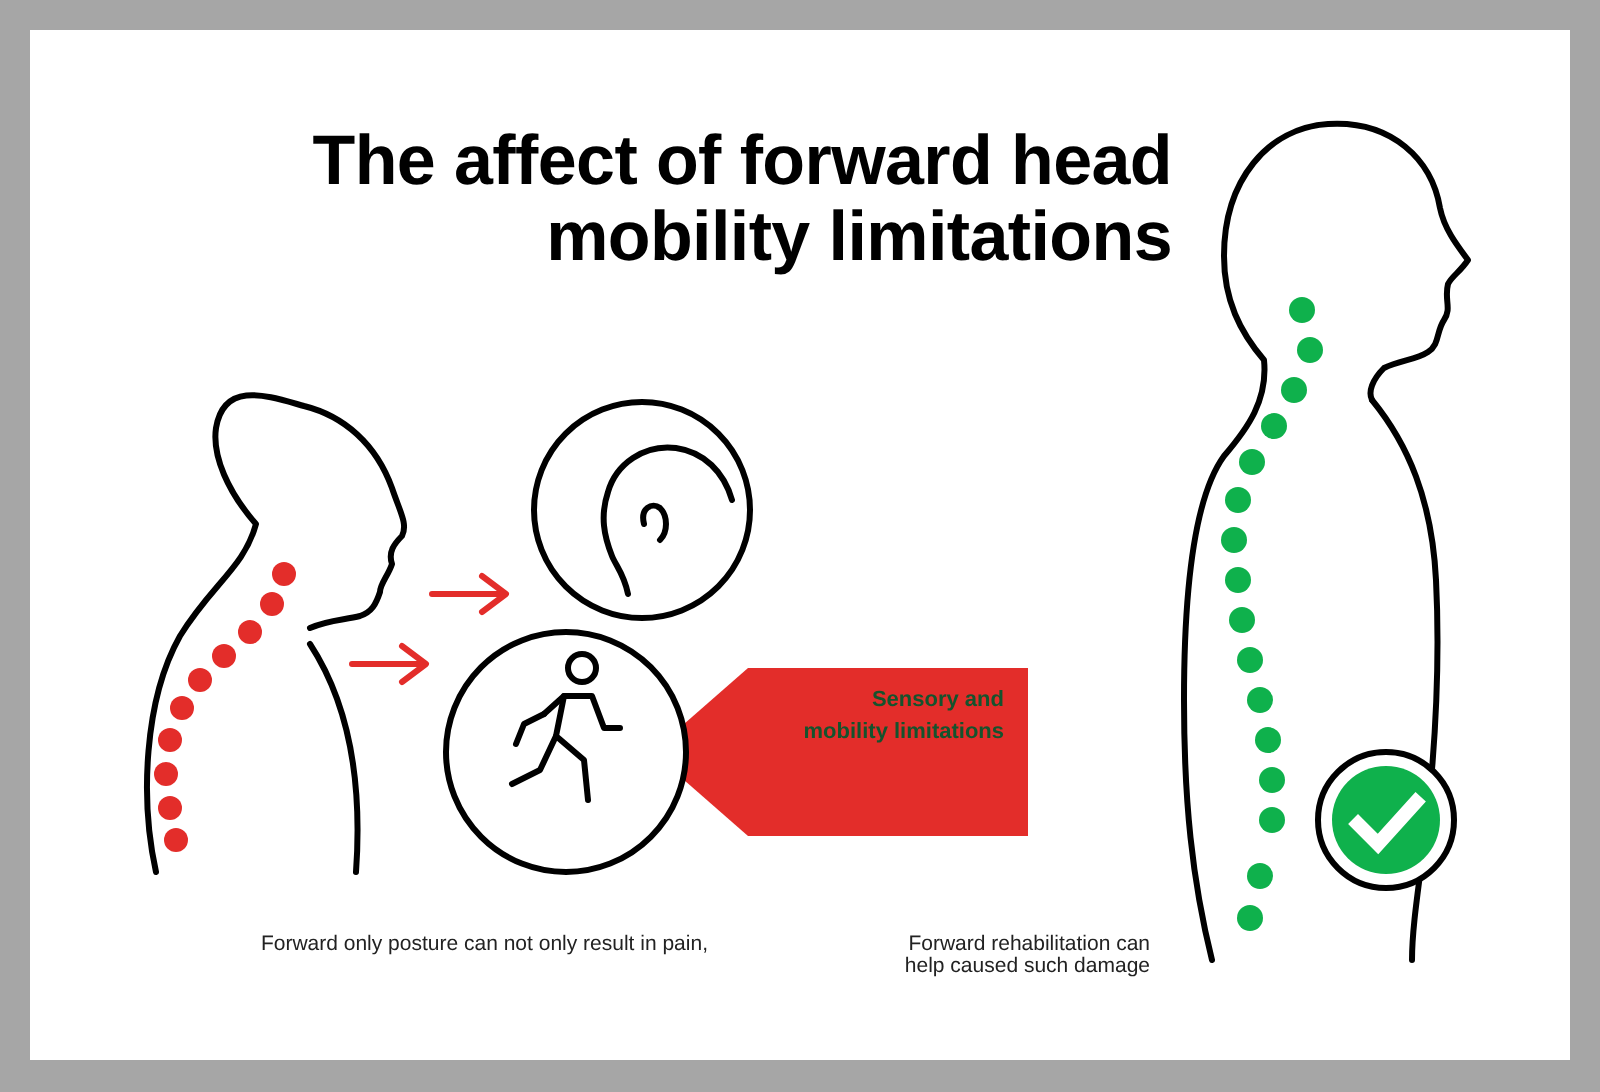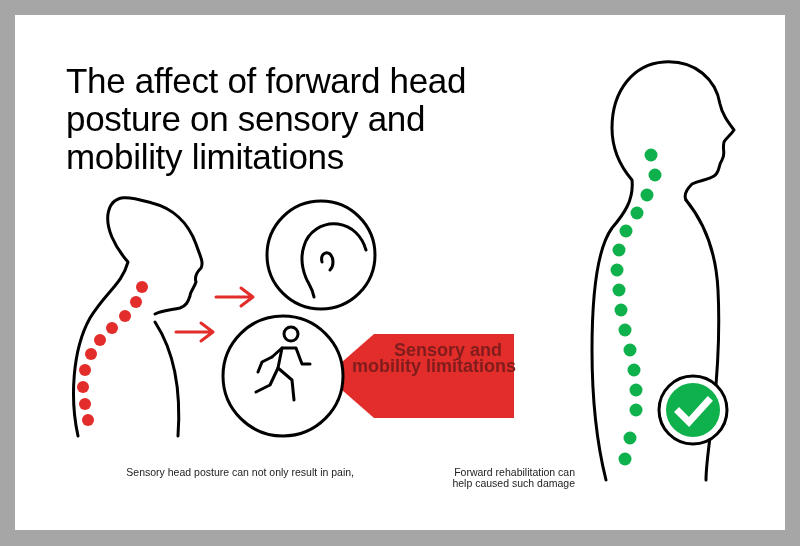--- a/index.html
+++ b/index.html
@@ -1,35 +1,34 @@
 <!DOCTYPE html>
 <html><head>
 <meta charset="utf-8">
 <style>
   html, body { margin: 0; padding: 0; }
   body { width: 800px; height: 546px; background: #a6a6a6; position: relative; overflow: hidden; font-family: "Liberation Sans", sans-serif; }
   .panel { position: absolute; left: 15px; top: 15px; width: 770px; height: 515px; background: #ffffff; }
-  .title { position: absolute; left: 66px; top: 62px; margin: 0; font-size: 35px; line-height: 38px; font-weight: normal; color: #000; letter-spacing: -0.3px; width: 520px; }
+  .title { position: absolute; left: 66px; top: 62px; margin: 0; font-size: 35px; line-height: 38px; font-weight: bold; color: #000; letter-spacing: -0.3px; width: 520px; text-align: right; }
   .title span { display: block; white-space: nowrap; }
   svg.art { position: absolute; left: 0; top: 0; }
-  .callout-text { position: absolute; left: 352px; top: 342px; width: 150px; text-align: right; color: #7f1d1d; font-weight: bold; font-size: 18px; line-height: 16px; }
+  .callout-text { position: absolute; left: 352px; top: 342px; width: 150px; text-align: right; color: #14532d; font-weight: bold; font-size: 11px; line-height: 16px; }
   .callout-text span { display: block; white-space: nowrap; }
   .caption { position: absolute; font-size: 10.5px; line-height: 11px; color: #222; text-align: right; }
   .caption span { display: block; white-space: nowrap; }
   .cap-left { left: 110px; top: 467px; width: 244px; }
   .cap-right { left: 440px; top: 467px; width: 135px; }
 </style>
 </head>
 <body>
 
 <div class="panel"></div>
 
 <h1 class="title">
   <span>The affect of forward head</span>
-  <span>posture on sensory and</span>
   <span>mobility limitations</span>
 </h1>
 
 <svg class="art" width="800" height="546" viewBox="0 0 800 546">
 
   <g fill="none" stroke="#000" stroke-width="3" stroke-linecap="round" stroke-linejoin="round">
     <path d="M78,436 C70,400 72,350 90,318 C106,292 122,284 128,262 C114,246 106,228 108,214 C112,190 134,198 152,203 C172,208 188,222 196,244 C200,256 204,262 201,268 C197,272 194,276 196,282 C194,288 190,292 190,296 C188,302 186,306 180,308 C172,310 164,310 155,314"></path>
     <path d="M155,322 C170,345 182,380 178,436"></path>
   </g>
   <g fill="#e32d2a">
@@ -103,19 +102,19 @@
     <path d="M679,412 L689,422 L708,401" fill="none" stroke="#fff" stroke-width="7" stroke-linecap="square" stroke-linejoin="miter"></path>
   </g>
 </svg>
 
 <div class="callout-text">
   <span>Sensory and</span>
   <span>mobility limitations</span>
 </div>
 
 <div class="caption cap-left">
-  <span>Sensory head posture can not only result in pain,</span>
+  <span>Forward only posture can not only result in pain,</span>
 </div>
 
 <div class="caption cap-right">
   <span>Forward rehabilitation can</span>
   <span>help caused such damage</span>
 </div>
 
 </body></html>

